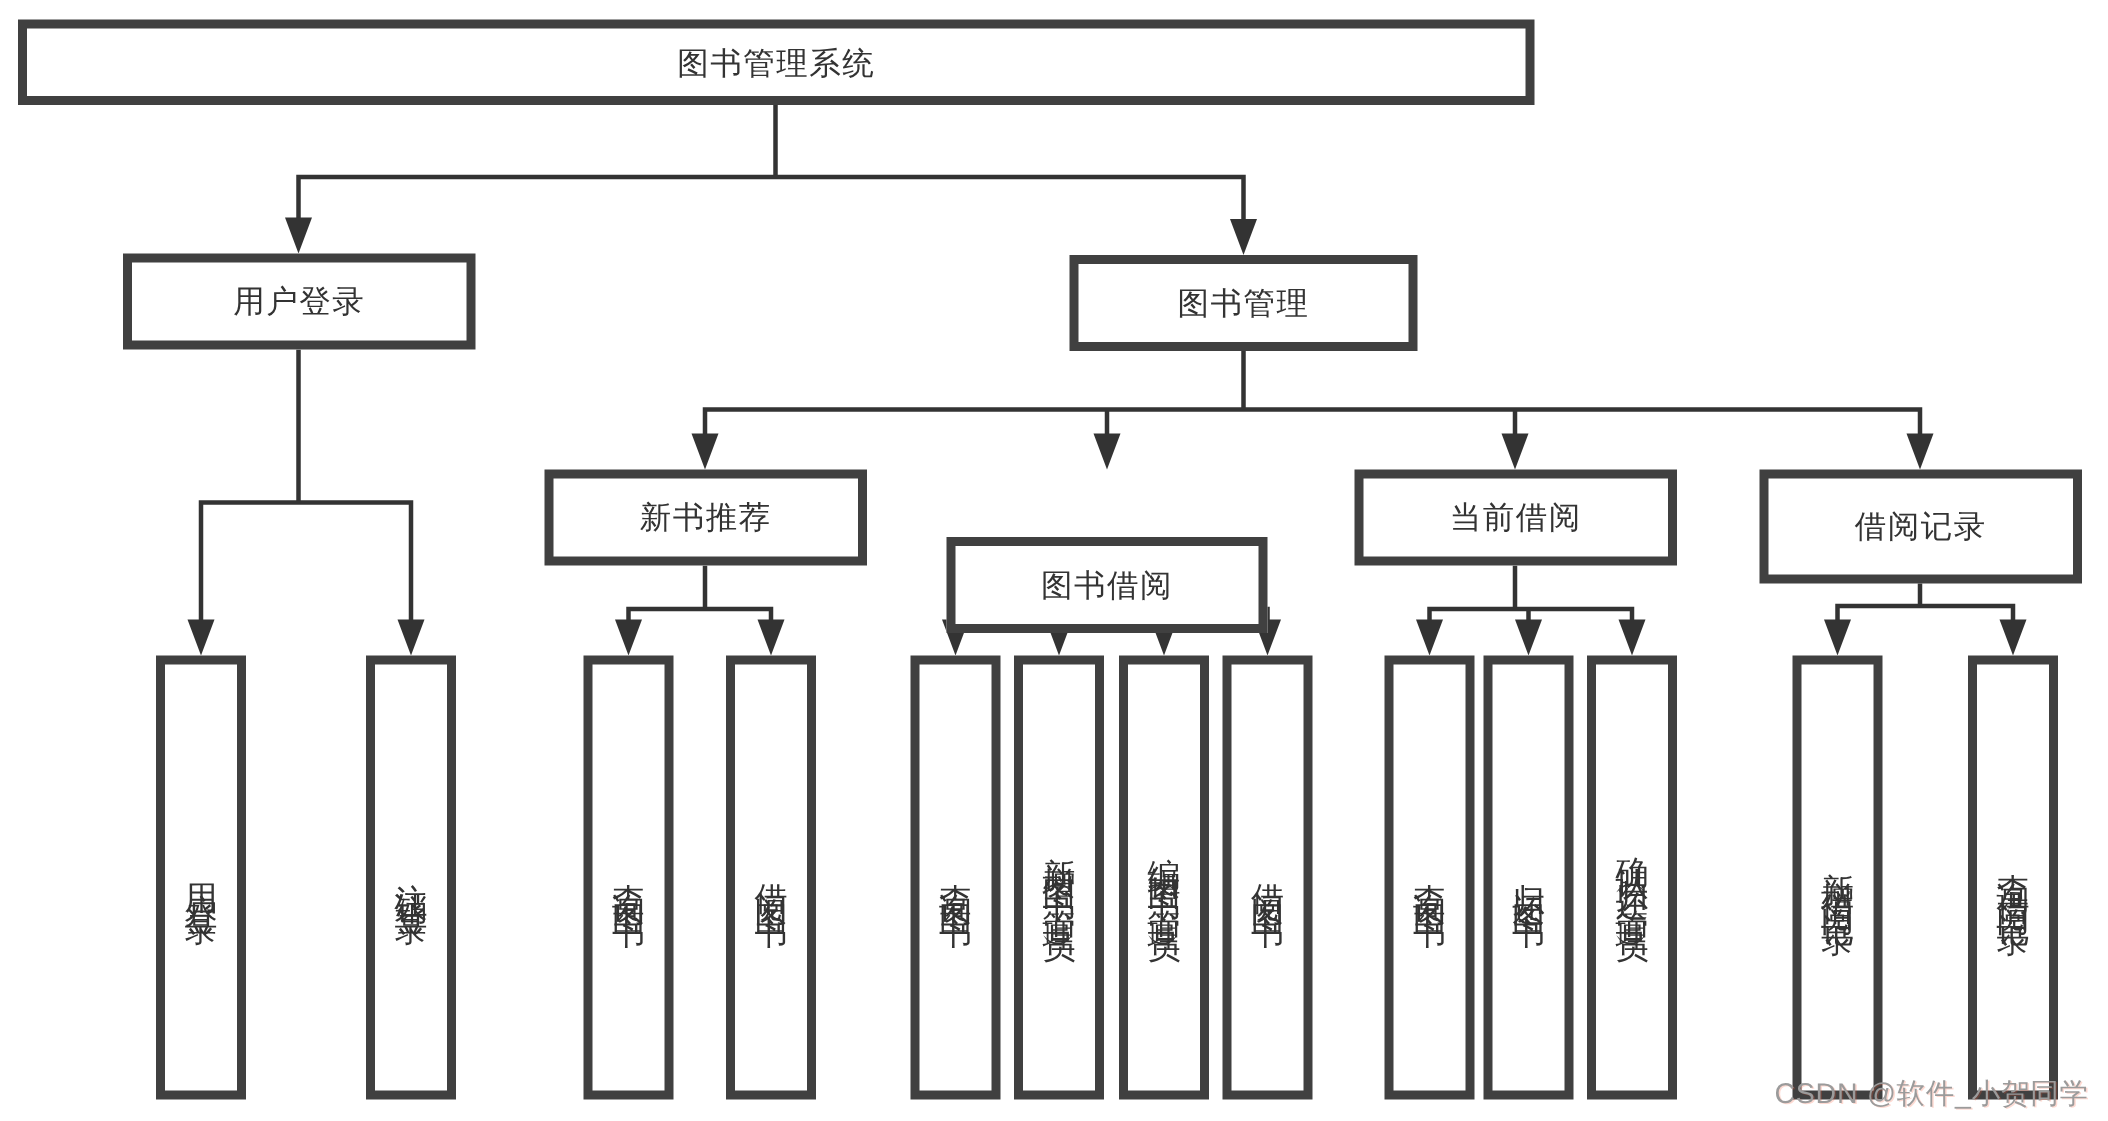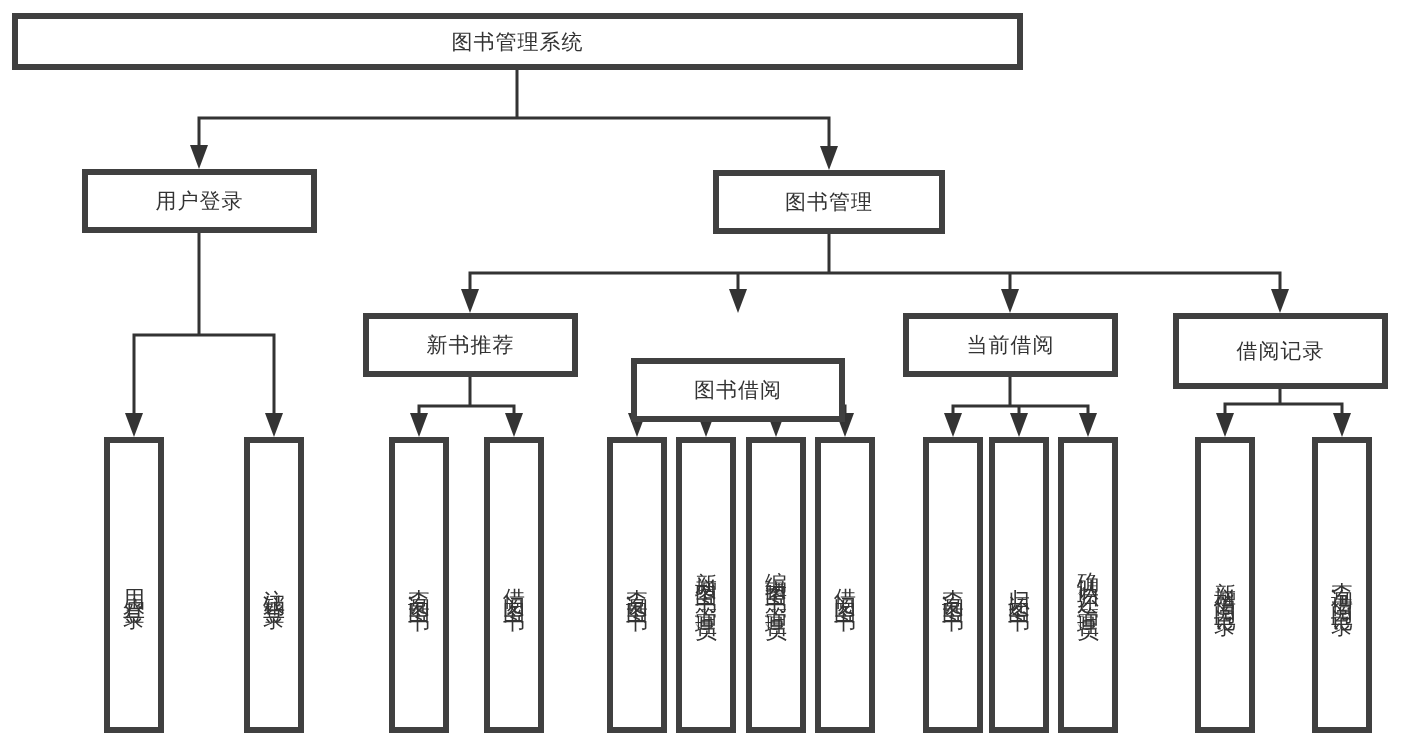--- a/index.html
+++ b/index.html
@@ -163,14 +163,15 @@
     <span class="vlabel">确认归还（管理员）</span>
   </div>
 
   <div class="node" style="left:1195px; top:437px; width:60px; height:296px;">
     <span class="vlabel">新增借阅记录</span>
   </div>
   <div class="node" style="left:1312px; top:437px; width:60px; height:296px;">
     <span class="vlabel">查询借阅记录</span>
   </div>
 
+  <div class="watermark">CSDN @软件_小贺同学</div>
 
 </div>
 
 </body></html>

